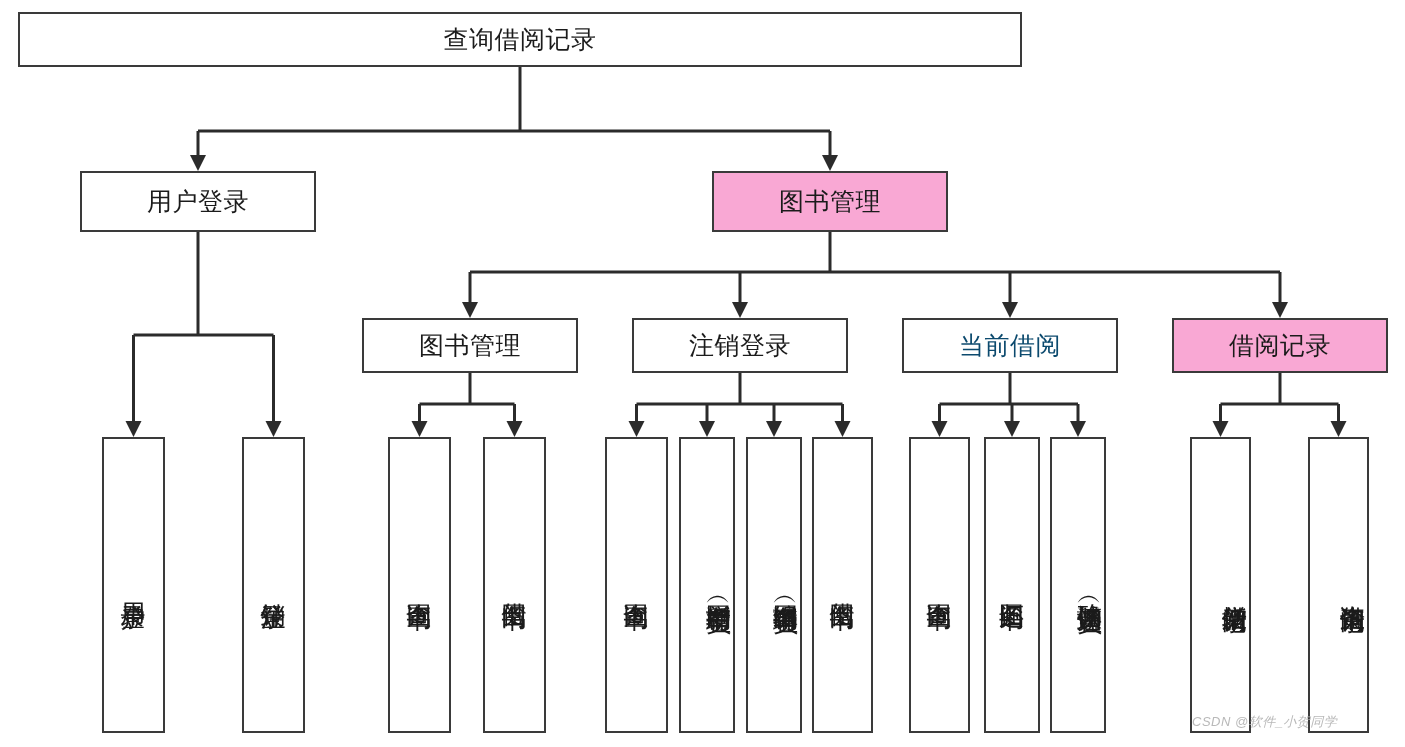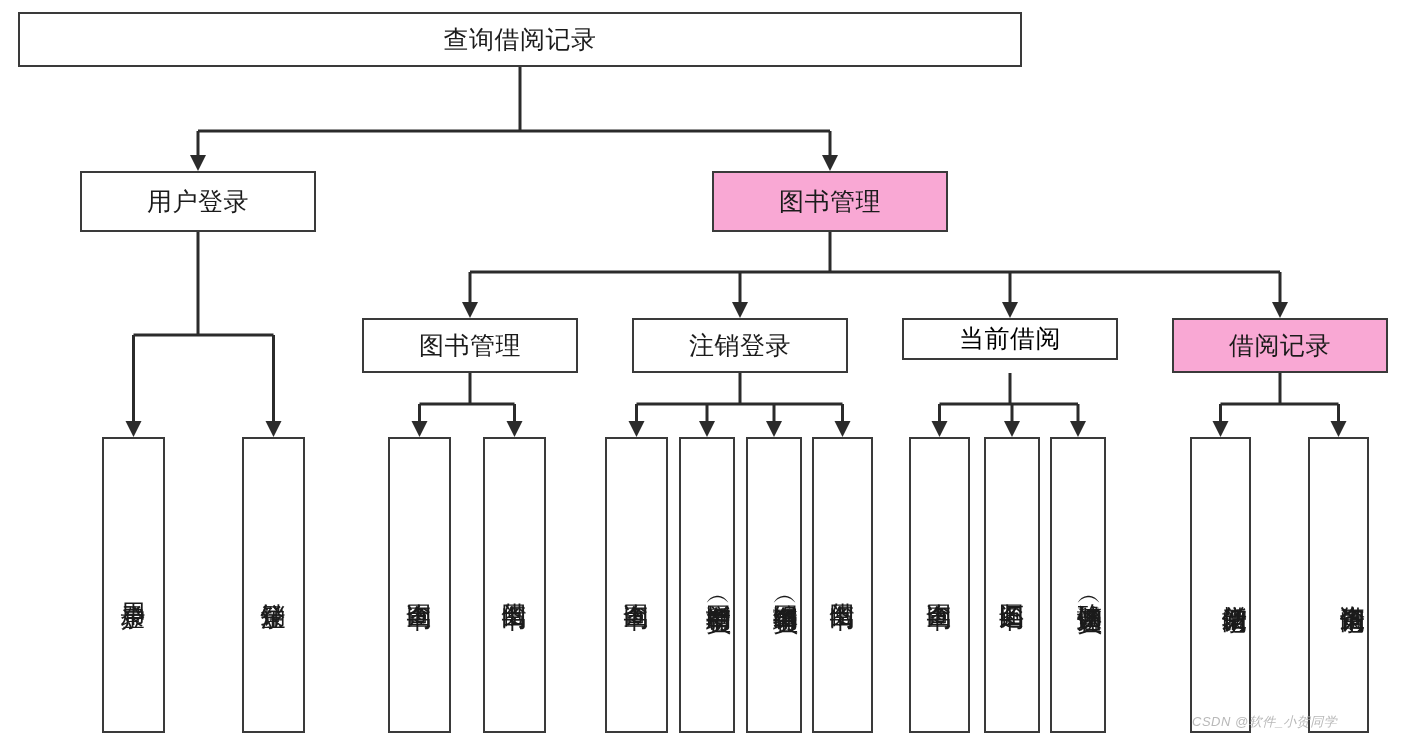--- a/index.html
+++ b/index.html
@@ -132,21 +132,21 @@
       </div>
       <div class="node node-h" style="left: 712px; top: 171px; width: 236px; height: 61px; border-color: rgb(58, 58, 58); background: #f9a8d4; color: rgb(27, 27, 27);">
         <span>图书管理</span>
       </div>
       <div class="node node-h" style="left: 362px; top: 318px; width: 216px; height: 55px; border-color: rgb(58, 58, 58); background: rgb(255, 255, 255); color: rgb(27, 27, 27);">
         <span>图书管理</span>
       </div>
       <div class="node node-h" style="left: 632px; top: 318px; width: 216px; height: 55px; border-color: rgb(58, 58, 58); background: rgb(255, 255, 255); color: rgb(27, 27, 27);">
         <span>注销登录</span>
       </div>
-      <div class="node node-h" style="left: 902px; top: 318px; width: 216px; height: 42px; border-color: rgb(58, 58, 58); background: rgb(255, 255, 255); color: #000000;">
+      <div class="node node-h" style="left: 902px; top: 318px; width: 216px; height: 55px; border-color: rgb(58, 58, 58); background: rgb(255, 255, 255); color: #0c4a6e;">
         <span>当前借阅</span>
       </div>
       <div class="node node-h" style="left: 1172px; top: 318px; width: 216px; height: 55px; border-color: rgb(58, 58, 58); background: #f9a8d4; color: rgb(27, 27, 27);">
         <span>借阅记录</span>
       </div>
       <div class="node node-v mid" style="left: 102px; top: 437px; width: 63px; height: 296px; border-color: rgb(58, 58, 58); background: rgb(255, 255, 255); color: rgb(27, 27, 27);">
         <span>用户登录</span>
       </div>
       <div class="node node-v mid" style="left: 242px; top: 437px; width: 63px; height: 296px; border-color: rgb(58, 58, 58); background: rgb(255, 255, 255); color: rgb(27, 27, 27);">
         <span>注销登录</span>

